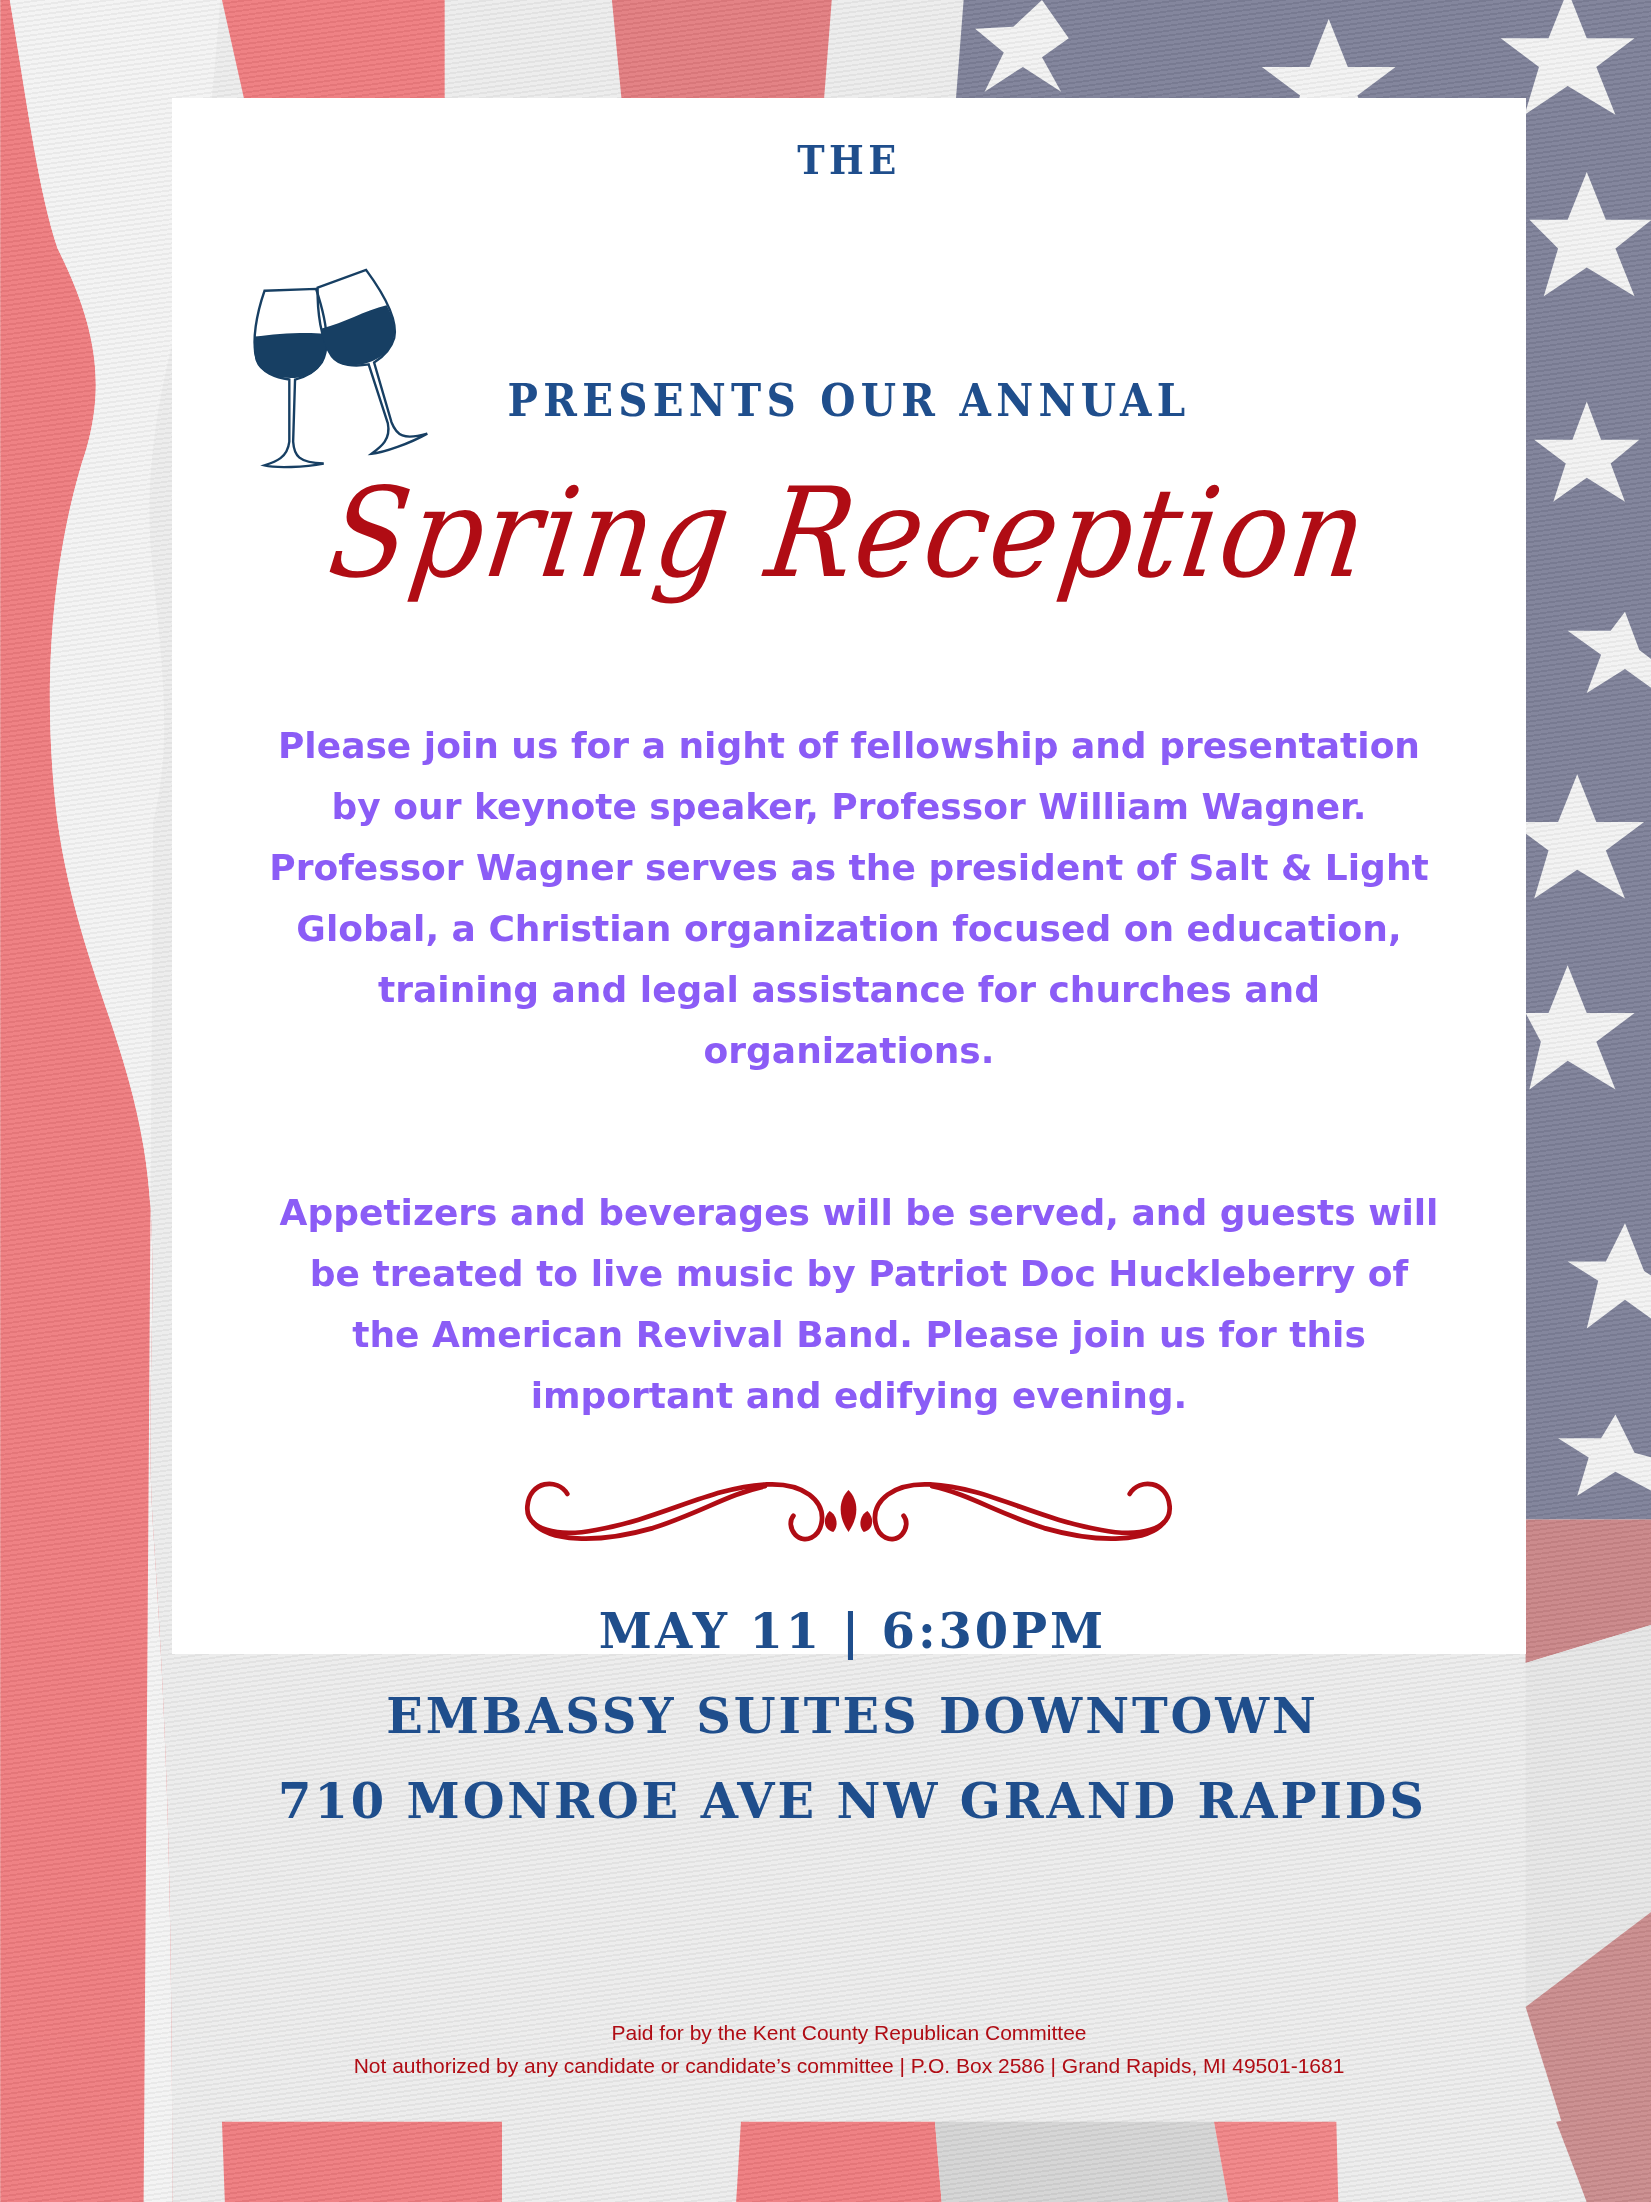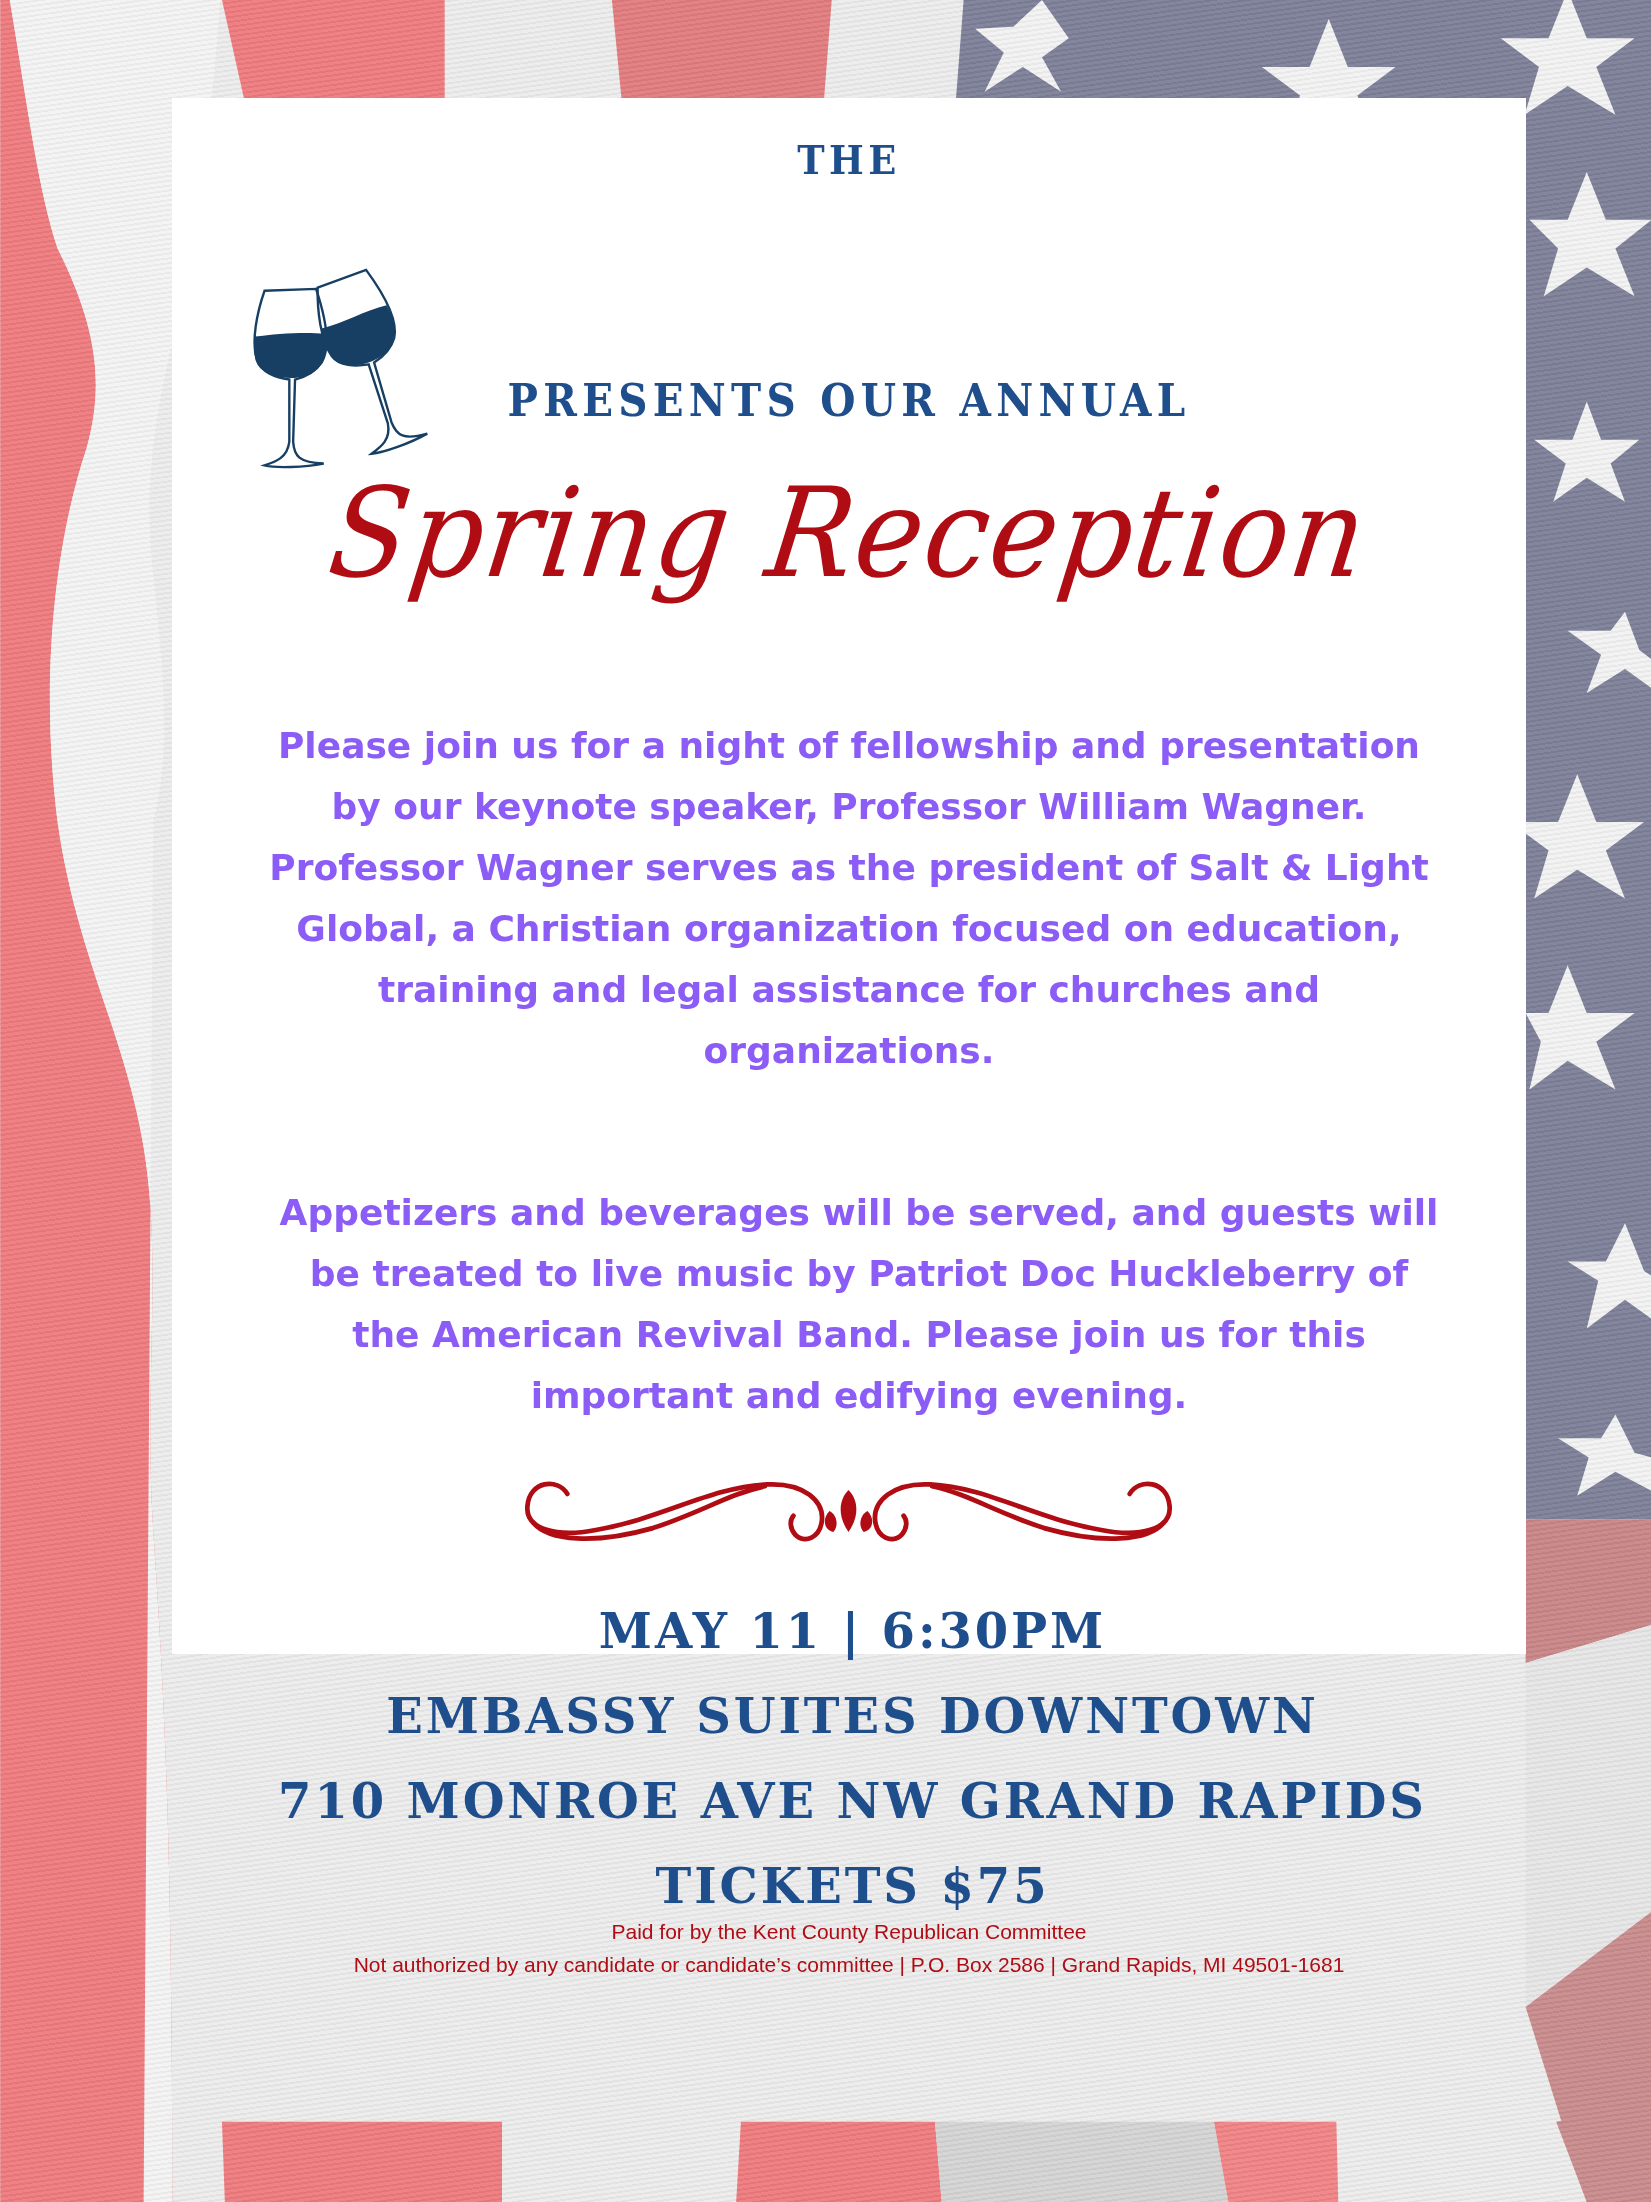--- a/index.html
+++ b/index.html
@@ -50,21 +50,21 @@
 
   .details {
     position: absolute; left: 0; right: 0; top: 1491px; text-align: center; margin-left: 7px;
   }
   .details div {
     font-family: "DejaVu Serif", "Liberation Serif", serif; font-weight: bold; text-transform: uppercase;
     color: #1F4E8C; font-size: 48px; letter-spacing: 2.9px; height: 85px; line-height: 85px; white-space: nowrap;
   }
 
   .footer {
-    position: absolute; left: 0; right: 0; top: 1818px; text-align: center;
+    position: absolute; left: 0; right: 0; top: 1919px; text-align: center;
     font-family: "Liberation Sans", sans-serif; color: #B00C14; font-size: 21px; line-height: 32.5px;
   }
 </style>
 </head>
 <body>
 
 <div class="bg">
   <svg width="1652" height="2202" viewBox="0 0 1728 2304">
     <rect x="0" y="0" width="1728" height="2304" fill="#ECECEC"></rect>
 
@@ -137,21 +137,20 @@
       <path d="M346 18 C356 28 358 45 346 62 C334 45 336 28 346 18 Z"></path>
       <path d="M326 40 C334 44 336 56 330 62 C320 60 318 48 326 40 Z"></path>
       <path d="M366 40 C358 44 356 56 362 62 C372 60 374 48 366 40 Z"></path>
     </g>
   </svg>
 
   <div class="details">
     <div>MAY 11 | 6:30PM</div>
     <div>EMBASSY SUITES DOWNTOWN</div>
     <div>710 MONROE AVE NW GRAND RAPIDS</div>
-    <div>TICKETS $75</div>
   </div>
 
   <div class="footer">
     <div>Paid for by the Kent County Republican Committee</div>
     <div>Not authorized by any candidate or candidate’s committee | P.O. Box 2586 | Grand Rapids, MI 49501-1681</div>
   </div>
 </div>
 
 
 </body></html>

